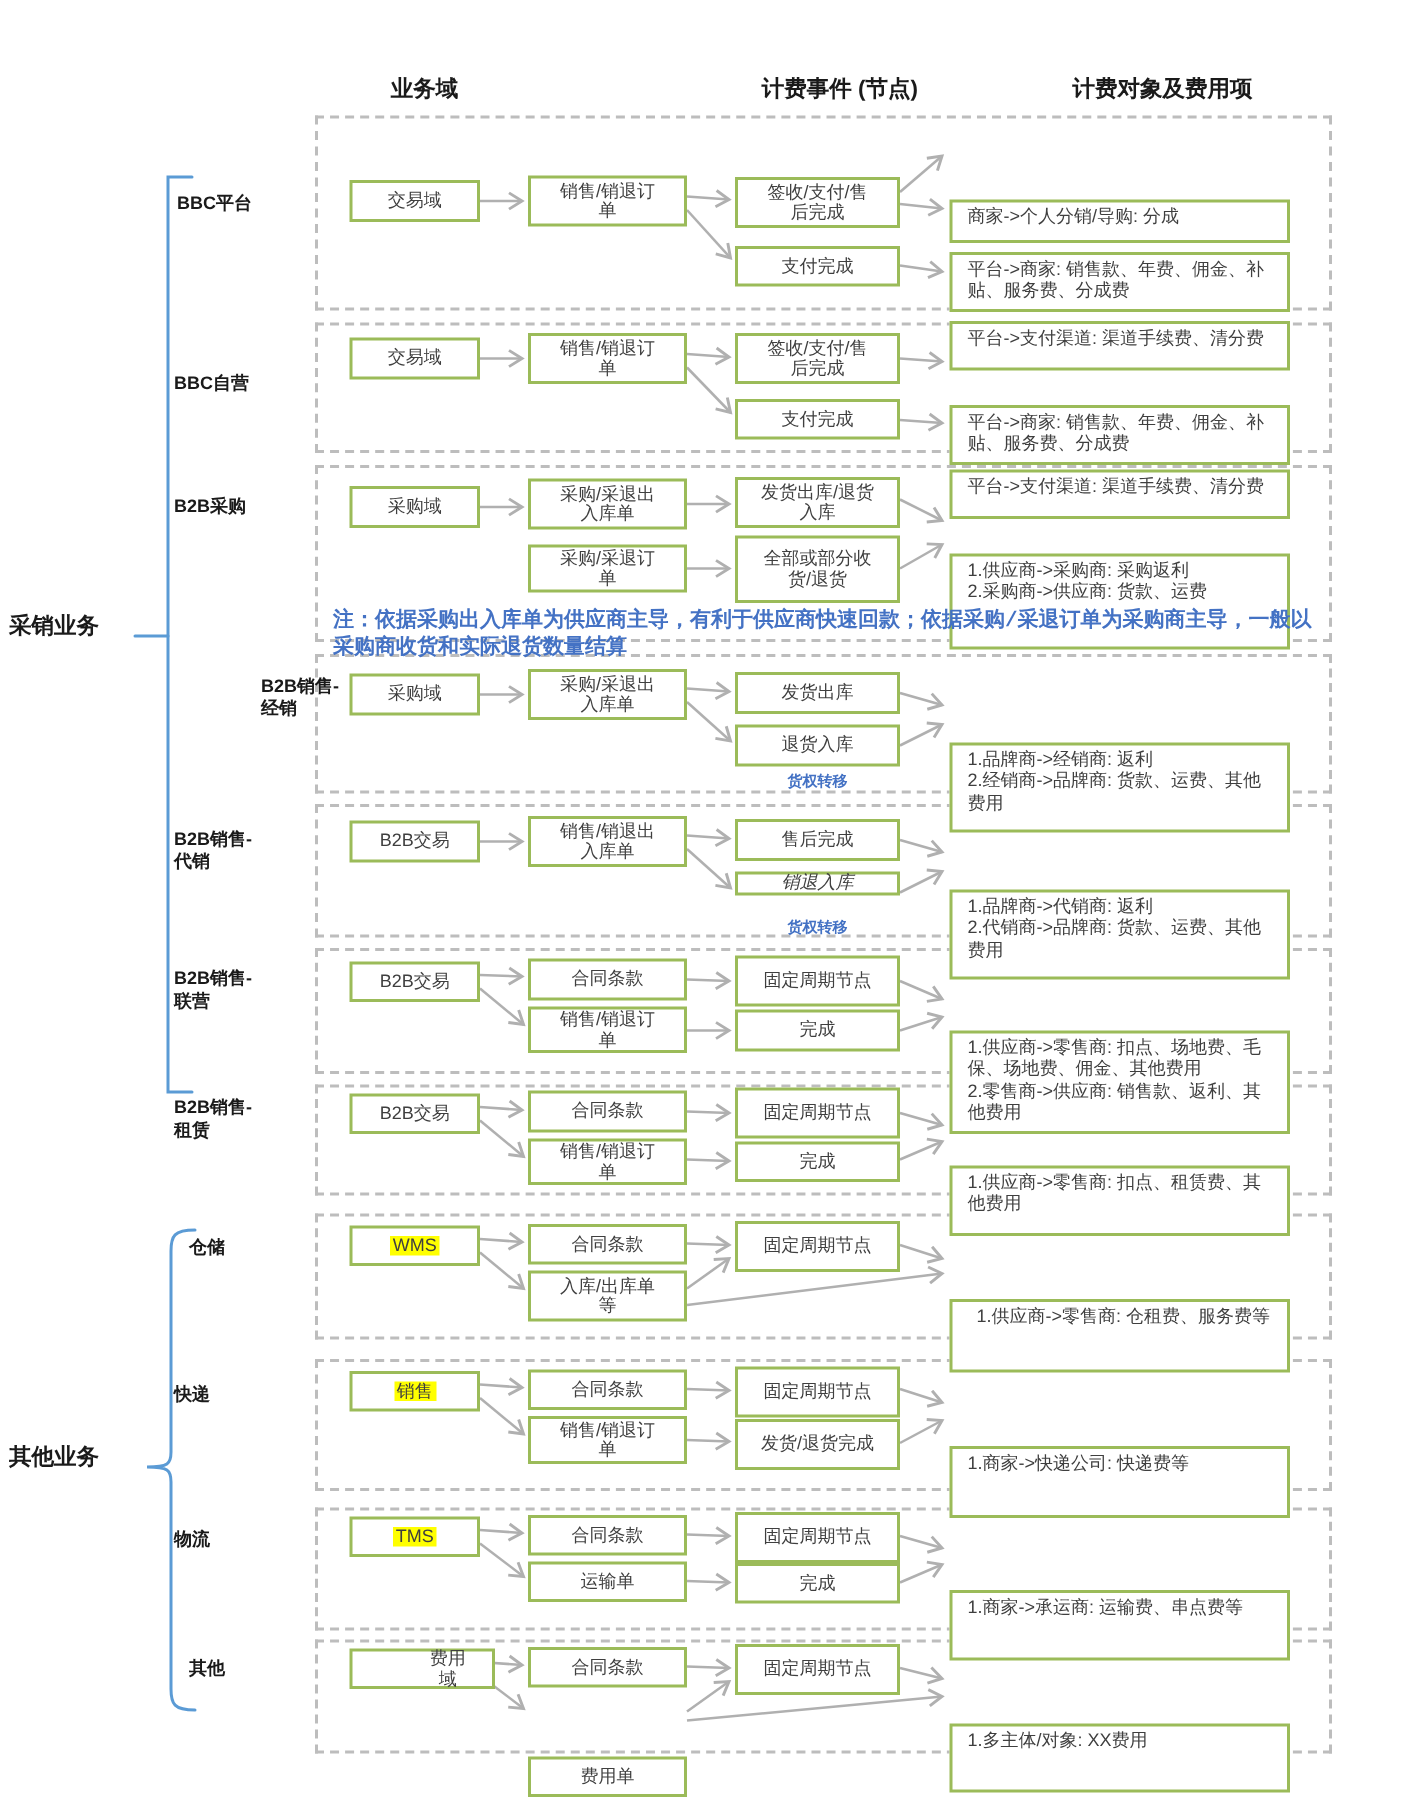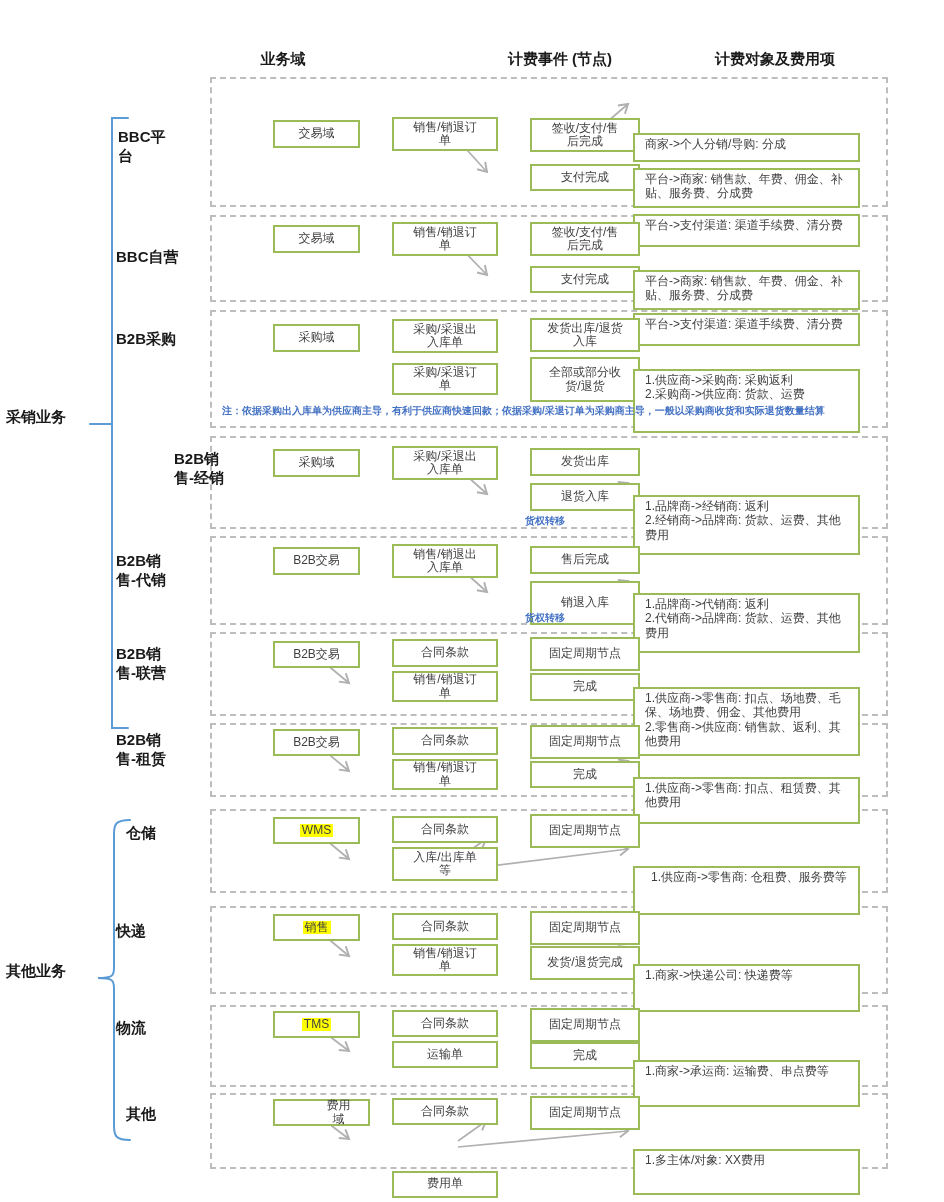--- a/index.html
+++ b/index.html
@@ -1,28 +1,28 @@
 <!DOCTYPE html>
 <html><head>
 <meta charset="utf-8">
 <style>
   html,body{margin:0;padding:0;background:#ffffff;}
   .canvas{position:relative;width:944px;height:1202px;background:#ffffff;overflow:hidden;
           font-family:"Liberation Sans","DejaVu Sans",sans-serif;color:#3f3f3f;}
   .hdr{position:absolute;font-size:15px;font-weight:bold;color:#1a1a1a;text-align:center;}
   .sec{position:absolute;border:2px dashed #bdbdbd;background:transparent;box-sizing:border-box;}
-  .slabel{position:absolute;font-size:15px;font-weight:bold;color:#1a1a1a;line-height:1.25;word-break:break-all;}
+  .slabel{position:absolute;font-size:12px;font-weight:bold;color:#1a1a1a;line-height:1.25;word-break:break-all;}
   .glabel{position:absolute;font-size:15px;font-weight:bold;color:#1a1a1a;}
   .bx{position:absolute;border:2px solid #9bbb59;background:#fff;box-sizing:border-box;
       display:flex;align-items:center;justify-content:center;text-align:center;
-      font-size:12px;line-height:1.12;padding:1px 14px;z-index:2;margin-left:40px;}
+      font-size:12px;line-height:1.12;padding:1px 14px;z-index:2;}
   .fee{position:absolute;border:2px solid #9bbb59;background:#fff;box-sizing:border-box;
        display:flex;flex-direction:column;justify-content:flex-start;text-align:left;
        font-size:12px;line-height:1.2;padding:2px 6px 2px 10px;z-index:2;margin-top:48px;}
-  .note{position:absolute;font-size:10px;font-weight:bold;color:#4472c4;z-index:3;}
+  .note{position:absolute;font-size:14px;font-weight:bold;color:#4472c4;z-index:3;font-family:Liberation Mono, monospace;}
   .transfer{position:absolute;font-size:10px;font-weight:bold;color:#4472c4;text-align:center;z-index:3;}
   .hl{background:#ffff00;padding:0 2px;}
   svg.overlay{position:absolute;left:0;top:0;z-index:1;}
 </style>
 </head>
 <body>
 
 <div class="canvas">
 
   <div class="hdr" style="left:218px;top:50px;width:130px;">业务域</div>
@@ -186,21 +186,21 @@
   <div class="bx" style="left:490px;top:483px;width:110px;height:28px;">退货入库</div>
   <div class="transfer" style="left:500px;top:514px;width:90px;">货权转移</div>
   <div class="fee" style="left:633px;top:447px;width:227px;height:60px;">
     <div>1.品牌商-&gt;经销商: 返利</div>
     <div>2.经销商-&gt;品牌商: 货款、运费、其他费用</div>
   </div>
 
   <div class="bx" style="left:233px;top:547px;width:87px;height:28px;">B2B交易</div>
   <div class="bx" style="left:352px;top:544px;width:106px;height:34px;">销售/销退出入库单</div>
   <div class="bx" style="left:490px;top:546px;width:110px;height:28px;">售后完成</div>
-  <div class="bx" style="left:490px;top:581px;width:110px;height:44px;">销退入库</div>
+  <div class="bx" style="left:490px;top:581px;width:110px;height:16px;font-style:italic;">销退入库</div>
   <div class="transfer" style="left:500px;top:611px;width:90px;">货权转移</div>
   <div class="fee" style="left:633px;top:545px;width:227px;height:60px;">
     <div>1.品牌商-&gt;代销商: 返利</div>
     <div>2.代销商-&gt;品牌商: 货款、运费、其他费用</div>
   </div>
 
   <div class="bx" style="left:233px;top:641px;width:87px;height:27px;">B2B交易</div>
   <div class="bx" style="left:352px;top:639px;width:106px;height:28px;">合同条款</div>
   <div class="bx" style="left:352px;top:671px;width:106px;height:31px;">销售/销退订单</div>
   <div class="bx" style="left:490px;top:637px;width:110px;height:34px;">固定周期节点</div>
@@ -246,19 +246,19 @@
   <div class="bx" style="left:352px;top:1010px;width:106px;height:27px;">合同条款</div>
   <div class="bx" style="left:352px;top:1041px;width:106px;height:27px;">运输单</div>
   <div class="bx" style="left:490px;top:1008px;width:110px;height:34px;">固定周期节点</div>
   <div class="bx" style="left:490px;top:1042px;width:110px;height:27px;">完成</div>
   <div class="fee" style="left:633px;top:1012px;width:227px;height:47px;">
     <div>1.商家-&gt;承运商: 运输费、串点费等</div>
   </div>
 
   <div class="bx" style="left:233px;top:1099px;width:97px;height:27px;padding-left:48px;">费用域</div>
   <div class="bx" style="left:352px;top:1098px;width:106px;height:27px;">合同条款</div>
-  <div class="bx" style="left:352px;top:1171px;width:106px;height:27px;font-family:Liberation Mono, monospace;">费用单</div>
+  <div class="bx" style="left:352px;top:1171px;width:106px;height:27px;">费用单</div>
   <div class="bx" style="left:490px;top:1096px;width:110px;height:34px;">固定周期节点</div>
   <div class="fee" style="left:633px;top:1101px;width:227px;height:46px;">
     <div>1.多主体/对象: XX费用</div>
   </div>
 
 </div>
 
 </body></html>

